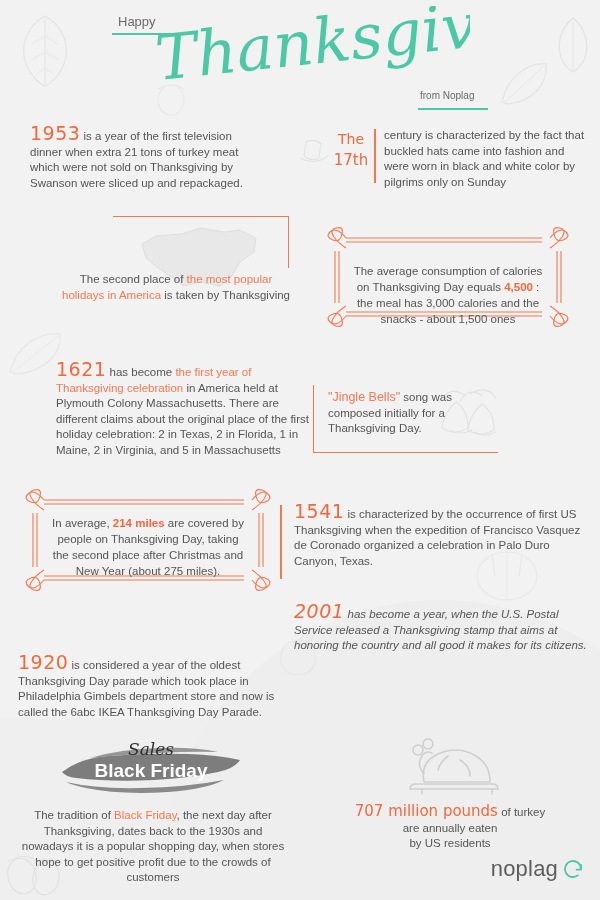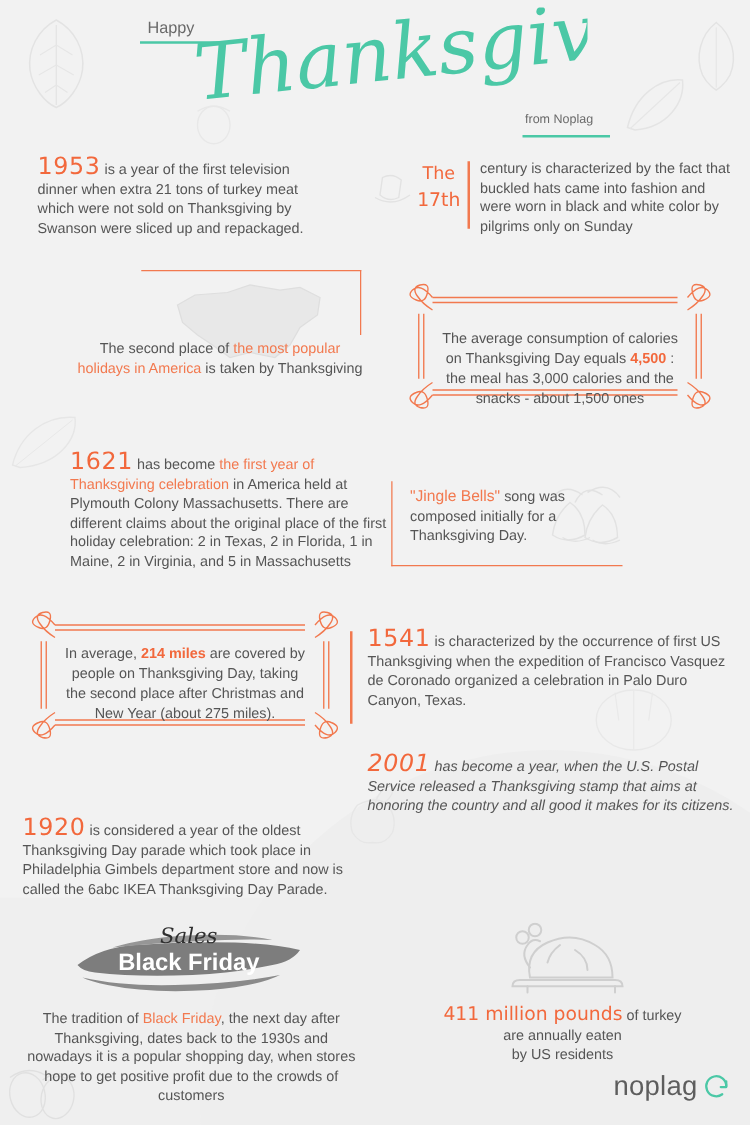--- a/index.html
+++ b/index.html
@@ -411,21 +411,21 @@
       <path d="M22 51 v5 M92 51 v5"></path>
       <path d="M24 36 q-8 -10 -2 -18 q4 -6 10 -3"></path>
       <circle cx="18" cy="12" r="5"></circle>
       <circle cx="28" cy="6" r="5"></circle>
       <path d="M60 22 q10 6 10 16"></path>
       <path d="M48 18 q-8 6 -10 14"></path>
     </g>
   </svg>
 
   <div class="fact center" style="left:330px; top:804px; width:240px;">
-    <span class="num-sm">411 million pounds</span><span> of turkey</span><br>
+    <span class="num-sm">707 million pounds</span><span> of turkey</span><br>
     <span>are annually eaten</span><br>
     <span>by US residents</span>
   </div>
 
   <div class="logo">
     <span class="logo-text">noplag</span>
     <svg width="26" height="26" viewBox="0 0 26 26">
       <path d="M21 13 a8 8 0 1 0 -3.2 6.4" stroke="#4bc8a6" fill="none" stroke-width="1.8" stroke-linecap="round"></path>
       <path d="M21 9 v4.6 h-4.4" stroke="#4bc8a6" fill="none" stroke-width="1.8" stroke-linecap="round" stroke-linejoin="round"></path>
     </svg>

